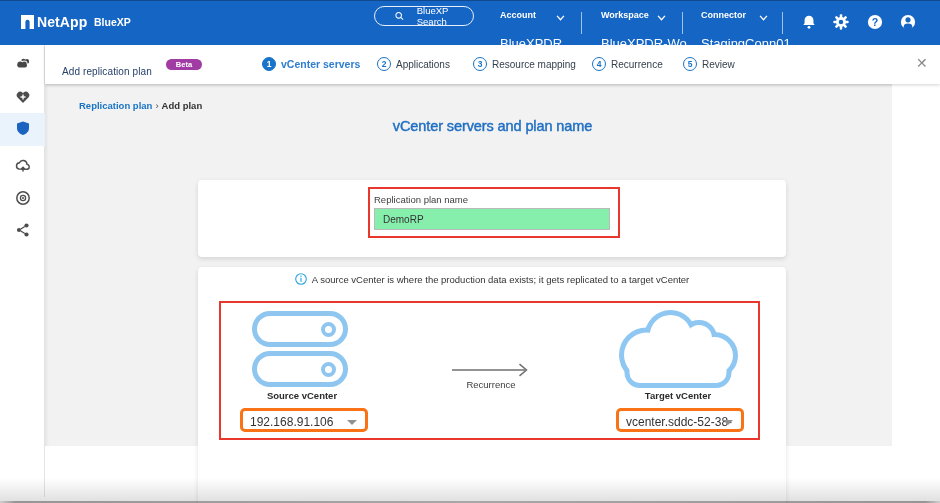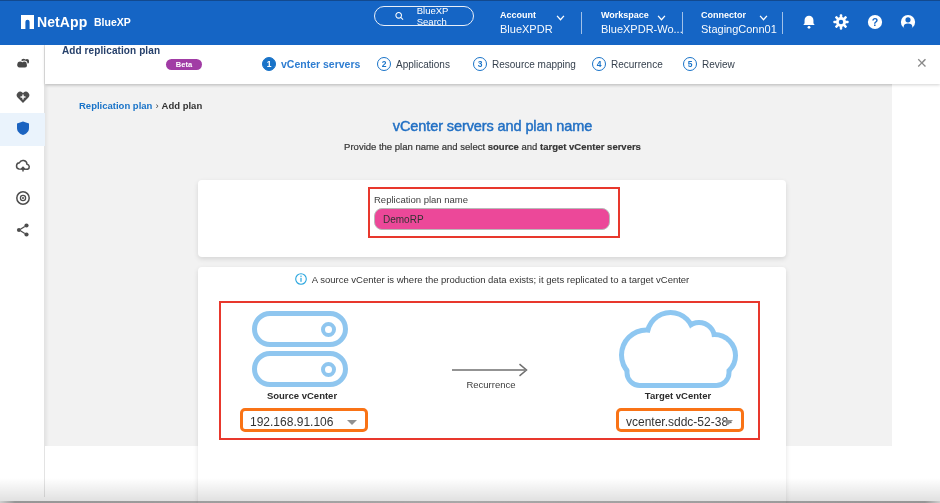--- a/index.html
+++ b/index.html
@@ -8,33 +8,33 @@
 
 
 #hdr { position:absolute; left:0; top:0; width:940px; height:45px; background:#1565c5; }
 #hdr .topline { position:absolute; left:0; top:0; width:940px; height:1px; background:#12498e; }
 #logo { position:absolute; left:21px; top:15px; }
 #brand { position:absolute; left:37px; top:16.5px; color:#fff; font-size:14px; font-weight:bold; letter-spacing:.1px; line-height:11px; }
 #bluexp { position:absolute; left:94px; top:17px; color:#fff; font-size:10.5px; font-weight:bold; line-height:11px; }
 #search { position:absolute; left:374px; top:6px; width:100px; height:20px; border:1.3px solid #e9eff8; border-radius:10px; color:#fff; font-size:9.5px; display:flex; align-items:center; justify-content:center; gap:13px;padding-left:20px; }
 .hsel { position:absolute; top:10px; color:#fff; }
 .hsel .lab { font-size:9px; font-weight:bold; }
-.hsel .val { font-size:11px; margin-top:3px; opacity:.97; }
+.hsel .val { font-size:13px; margin-top:16px; opacity:.97; }
 .hsel .chev { position:absolute; top:2px; font-size:9px; }
 .vsep { position:absolute; top:12px; width:1px; height:22px; background:rgba(255,255,255,.6); }
 .hicon { position:absolute; top:14px; width:16px; height:16px; }
 
 
 #side { position:absolute; left:0; top:45px; width:45px; height:452px; background:#fff; border-right:1px solid #e3e3e3; }
 #side .hl { position:absolute; left:0; top:68px; width:45px; height:33px; background:#eaf3fc; }
 .sic { position:absolute; left:15px; width:16px; height:16px; }
 
 
 #hdr2 { position:absolute; left:45px; top:45px; width:895px; height:39px; background:#fff; box-shadow:0 1px 3px rgba(0,0,0,.18); }
-#h2title { position:absolute; left:17px; top:0; font-size:10px; font-weight:bold; color:#27416b; letter-spacing:.1px; }
+#h2title { position:absolute; left:17px; top:21px; font-size:10px; font-weight:normal; color:#27416b; letter-spacing:.1px; }
 #beta { position:absolute; left:121px; top:14px; width:36px; height:11px; background:#a13ca5; border-radius:6px; color:#fff; font-size:7.5px; font-weight:bold; text-align:center; line-height:11px; }
 .step { position:absolute; top:12px; display:flex; align-items:center; gap:5px; }
 .snum { width:14px; height:14px; border-radius:50%; font-size:8.5px; line-height:13px; text-align:center; font-weight:bold; flex:0 0 14px; }
 .snum.on { background:#1973c8; color:#fff; border:1px solid #1973c8; }
 .snum.off { background:#fff; color:#1973c8; border:1px solid #1973c8; }
 .slab { font-size:10px; color:#36414e; white-space:nowrap; }
 .step1 .slab { font-size:10.5px; }
 .slab.on { color:#2e7dd1; font-weight:bold; }
 #xclose { position:absolute; left:871px; top:10px; font-size:14px; color:#8a8a8a; font-weight:400; }
 
@@ -45,21 +45,21 @@
 #crumb .sep { color:#444; margin:0 3px; }
 #crumb b { color:#333; }
 #title { position:absolute; left:0; top:34px; width:895px; text-align:center; font-size:14.5px; font-weight:normal; -webkit-text-stroke:.45px #2270c4; letter-spacing:-.1px; color:#2270c4; }
 #subtitle { position:absolute; left:0; top:57px; width:895px; text-align:center; font-size:9.5px; color:#363636; -webkit-text-stroke:.2px #363636; }
 .card { position:absolute; left:153px; width:588px; background:#fff; border-radius:4px; box-shadow:0 2px 5px rgba(0,0,0,.12); }
 #card1 { top:96px; height:77px; }
 #card2 { top:183px; height:262px; }
 .redbox { position:absolute; border:2px solid #e8382d; }
 
 #lbl1 { position:absolute; left:176px; top:13.5px; font-size:9.5px; color:#404040; }
-#inp1 { position:absolute; left:176px; top:28px; width:236px; height:22px; border:1px solid #b9b9b9; border-radius:8px; background:#ec4899; font-size:10px; color:#333; line-height:21px; padding-left:8px; }
+#inp1 { position:absolute; left:176px; top:28px; width:236px; height:22px; border:1px solid #b9b9b9; border-radius:0; background:#86efac; font-size:10px; color:#333; line-height:21px; padding-left:8px; }
 #red1 { left:170px; top:7px; width:252px; height:51px; }
 
 #inforow { position:absolute; left:0; top:6px; width:588px; text-align:center; font-size:9.5px; color:#333; }
 #red2 { left:20.5px; top:34px; width:541px; height:139px; }
 
 .srv { position:absolute; left:54px; width:96px; height:36px; border:5px solid #8fc6ef; border-radius:18px; background:#fff; }
 .srv .ring { position:absolute; left:64px; top:5.5px; width:15px; height:15px; border:4px solid #8fc6ef; border-radius:50%; background:#fff; }
 #srcLbl { position:absolute; left:28px; top:123px; width:152px; text-align:center; font-size:9.5px; font-weight:bold; color:#2b2b2b; }
 #dd1 { position:absolute; left:42px; top:141px; width:128px; height:24px; }
 #tgtLbl { position:absolute; left:404px; top:123px; width:152px; text-align:center; font-size:9.5px; font-weight:bold; color:#2b2b2b; }
@@ -75,21 +75,20 @@
 #botshadow { position:absolute; left:0; top:478px; width:940px; height:25px; background:linear-gradient(to bottom, rgba(0,0,0,0), rgba(0,0,0,.13)); }
 #botline { position:absolute; left:0px; top:501px; width:940px; height:2px; background:linear-gradient(to right, rgba(60,60,60,.1), rgba(60,60,60,.45) 15px, rgba(60,60,60,.34) 465px, rgba(60,60,60,.45) 925px, rgba(60,60,60,.1)); }
 </style>
 </head>
 <body>
 <div id="app">
 
   <div id="main">
     <div id="crumb"><a>Replication plan</a><span class="sep">›</span><b>Add plan</b></div>
     <div id="title">vCenter servers and plan name</div>
-    <div id="subtitle">Provide the plan name and select <b>source</b> and <b>target vCenter servers</b></div>
     <div class="card" id="card1">
       <div id="lbl1">Replication plan name</div>
       <div id="inp1">DemoRP</div>
       <div class="redbox" id="red1"></div>
     </div>
     <div class="card" id="card2">
       <div id="inforow"><svg width="12" height="12" viewBox="0 0 12 12" style="vertical-align:-2px; margin-right:5px">
             <circle cx="6" cy="6" r="5.3" fill="none" stroke="#2aa6df" stroke-width="1.1"></circle>
             <rect x="5.4" y="4.8" width="1.2" height="4" fill="#2aa6df"></rect>
             <rect x="5.4" y="2.6" width="1.2" height="1.3" fill="#2aa6df"></rect>

